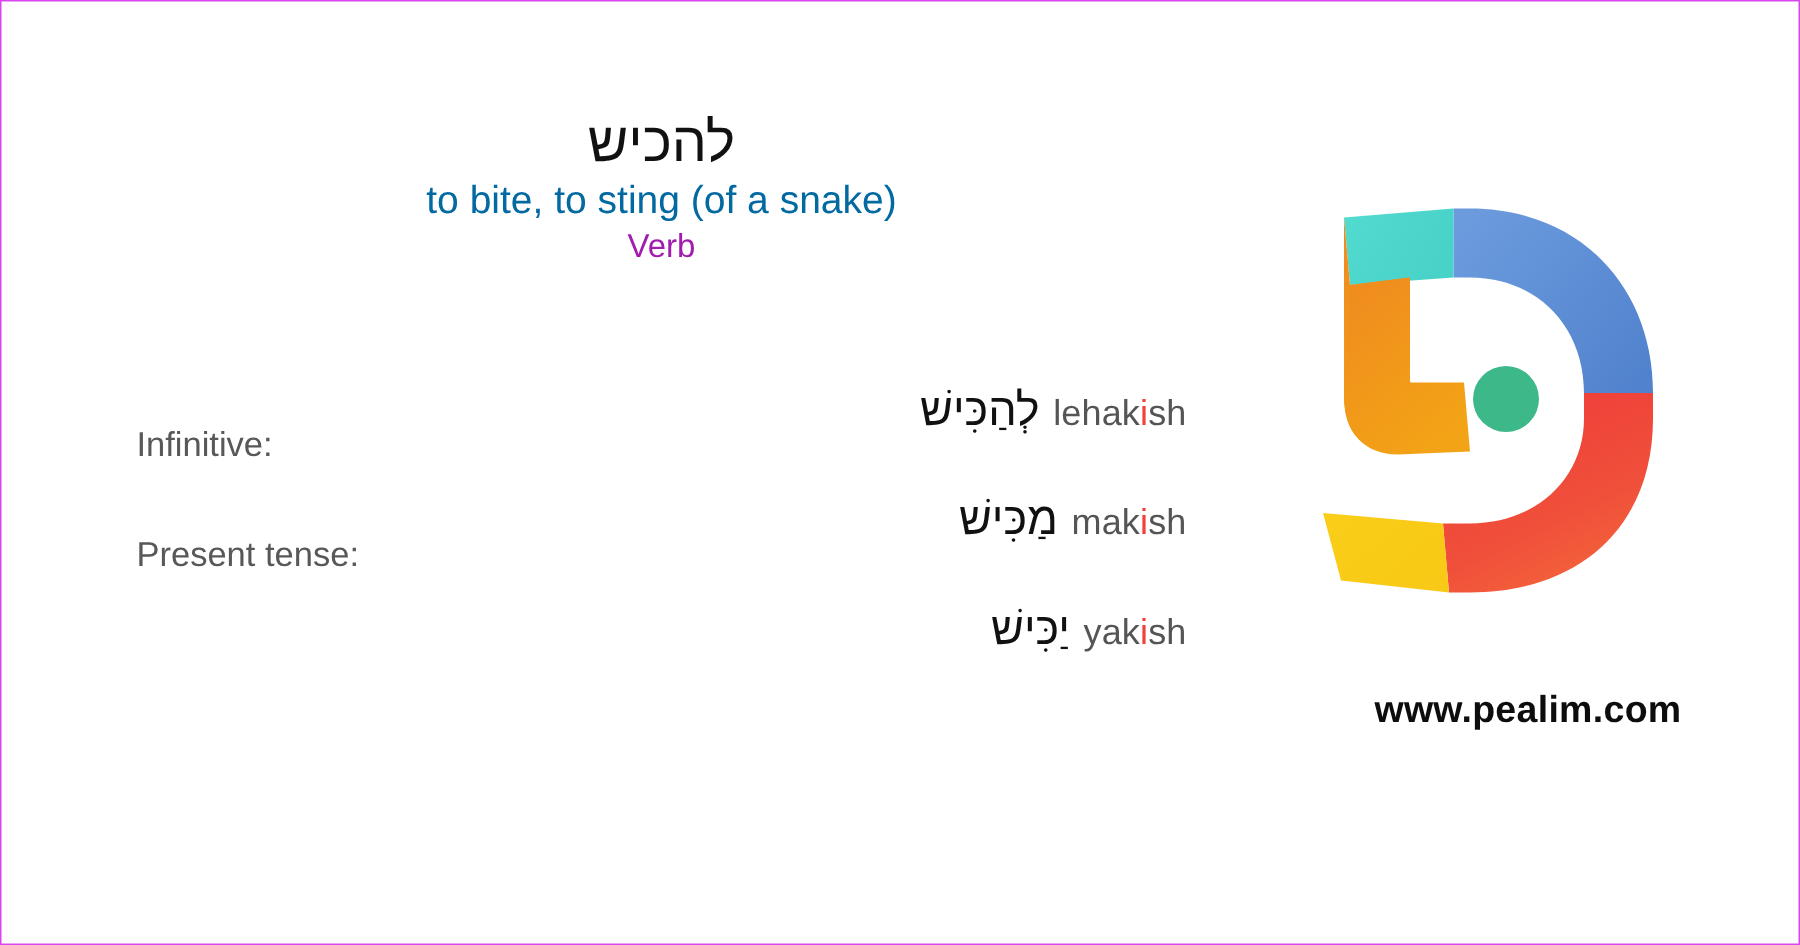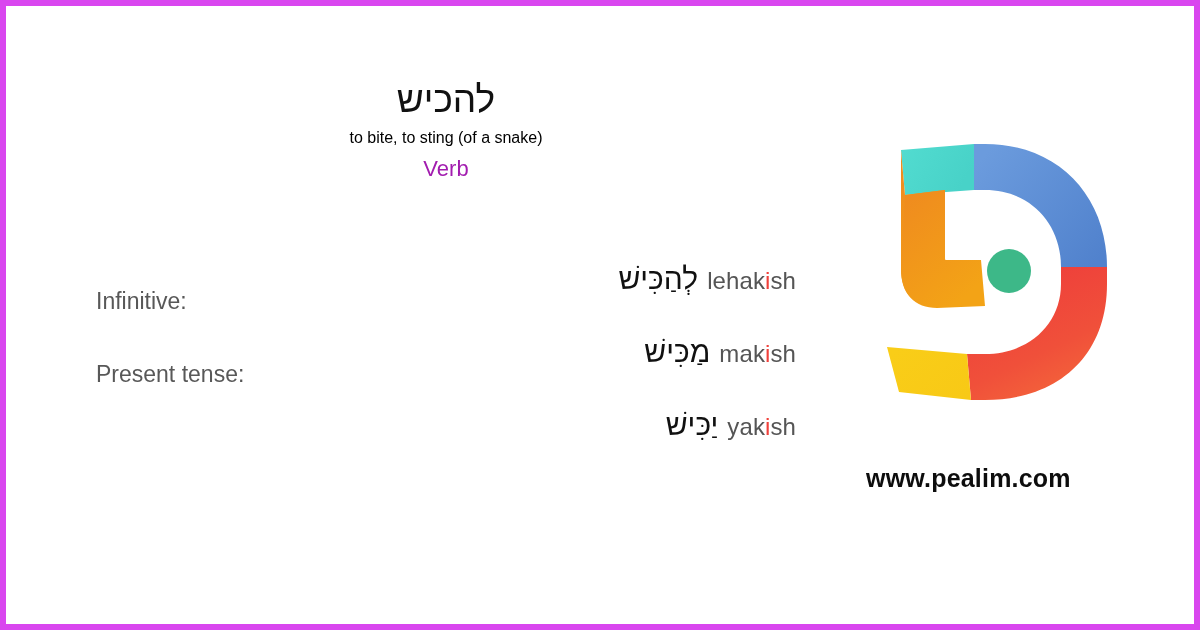--- a/index.html
+++ b/index.html
@@ -10,44 +10,44 @@
   body {
     font-family: "Liberation Sans", sans-serif;
     -webkit-font-smoothing: antialiased;
   }
   .card {
     position: relative;
     width: 1200px;
     height: 630px;
     box-sizing: border-box;
     background: #ffffff;
-    border: 6px solid #d946ef;
+    border: 1px solid #d946ef;
     overflow: hidden;
   }
 
   
   .header {
     position: absolute;
     left: 0;
     top: 72px;
     width: 880px;
     text-align: center;
   }
   .title-hebrew {
     font-size: 37px;
     line-height: 44px;
     color: #111111;
     font-weight: 400;
     direction: rtl;
     unicode-bidi: isolate;
   }
   .title-translation {
-    font-size: 16px;
+    font-size: 26px;
     line-height: 32px;
-    color: #000000;
+    color: #0369a1;
     font-weight: 400;
   }
   .title-pos {
     font-size: 22px;
     line-height: 30px;
     color: #a21caf;
     font-weight: 400;
   }
 
   
@@ -104,21 +104,21 @@
     width: 242px;
     height: 276px;
   }
   .logo svg { display: block; width: 100%; height: 100%; }
 
   .site-url {
     position: absolute;
     left: 860px;
     top: 458px;
     width: 260px;
-    text-align: left;
+    text-align: right;
     font-size: 25px;
     font-weight: 700;
     color: #0d0d0d;
     letter-spacing: .2px;
   }
 </style>
 </head>
 <body>
 
 <div class="card">

